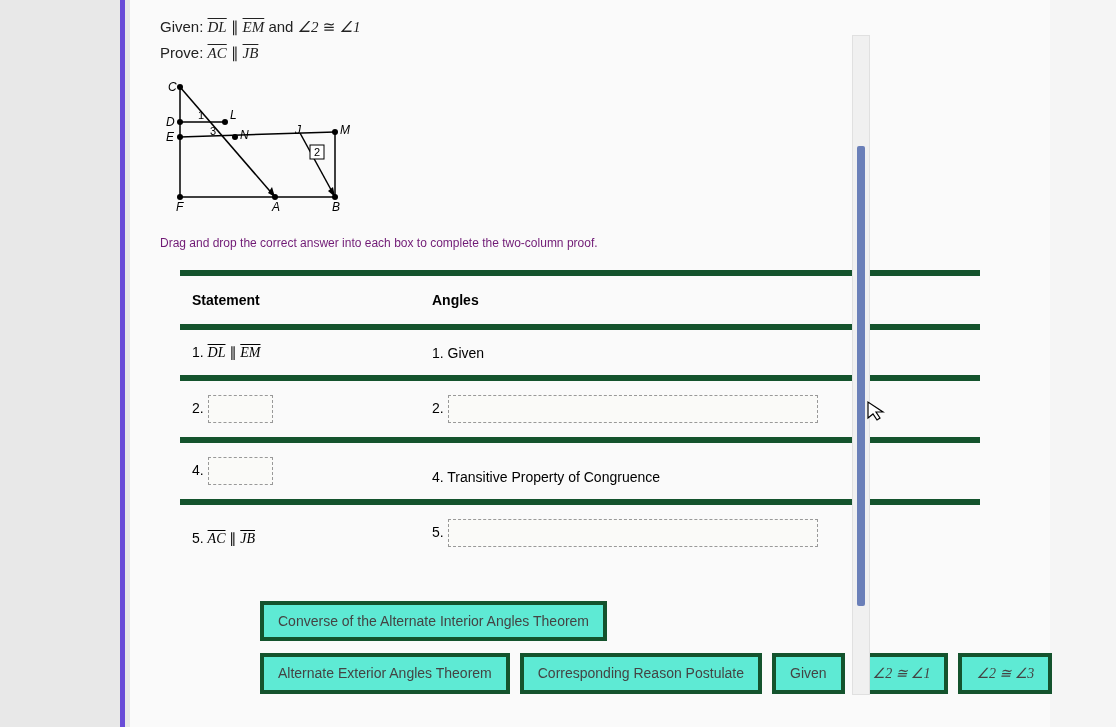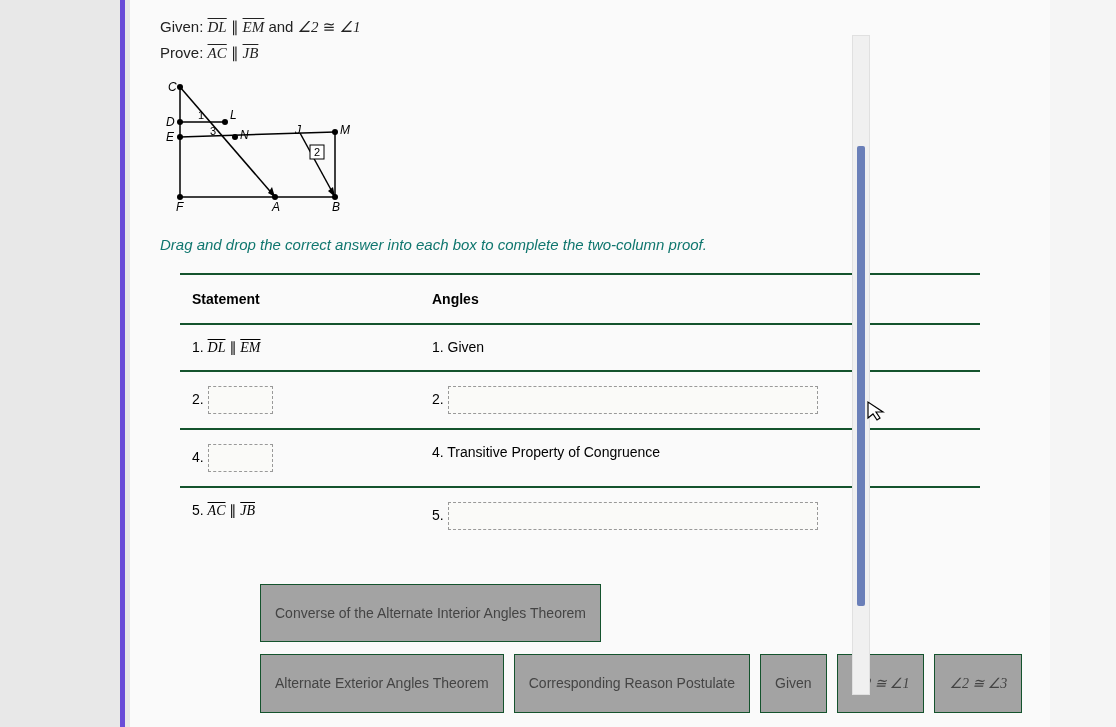--- a/index.html
+++ b/index.html
@@ -49,32 +49,32 @@
   }
   .given-line, .prove-line {
     font-size: 15px;
     color: #222;
     margin-bottom: 8px;
   }
   .diagram {
     margin: 15px 0;
   }
   .instruction {
-    font-size: 15px;
-    color: #0f766e;
+    font-size: 12px;
+    color: #701a75;
     margin: 15px 0 20px 0;
-    font-style: italic;
   }
   .proof-table {
     margin-left: 20px;
     width: 800px;
   }
   .proof-row {
     display: flex;
-    border-top: 2px solid #14532d;
+    border-top: 6px solid #14532d;
+    align-items: flex-end;
   }
   .proof-row.header .proof-cell {
     font-weight: bold;
     font-size: 14px;
     padding: 16px 12px;
   }
   .proof-cell { padding: 14px 12px; font-size: 14px; }
   .proof-cell.stmt { width: 240px; }
   .proof-cell.reason { flex: 1; }
   .dropzone {
@@ -90,23 +90,23 @@
     margin-top: 40px;
     margin-left: 100px;
   }
   .answer-row {
     margin-bottom: 12px;
     display: flex;
     gap: 10px;
   }
   .answer-tile {
     display: inline-block;
-    border: 1px solid #14532d;
-    background: #a3a3a3;
-    padding: 20px 14px;
+    border: 4px solid #14532d;
+    background: #5eead4;
+    padding: 8px 14px;
     font-size: 14px;
     color: #444;
     white-space: nowrap;
   }
   .scroll-indicator {
     position: absolute;
     right: 30px;
     top: 35px;
     width: 18px;
     height: 660px;

